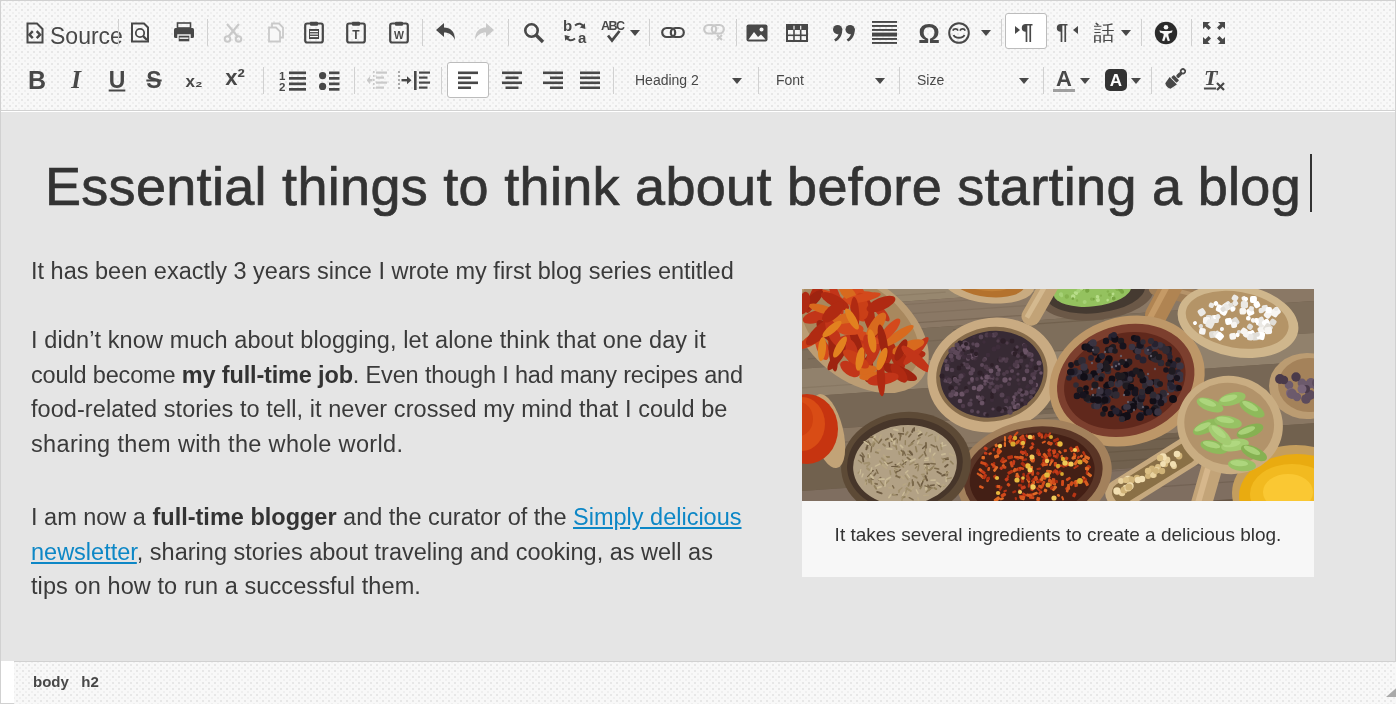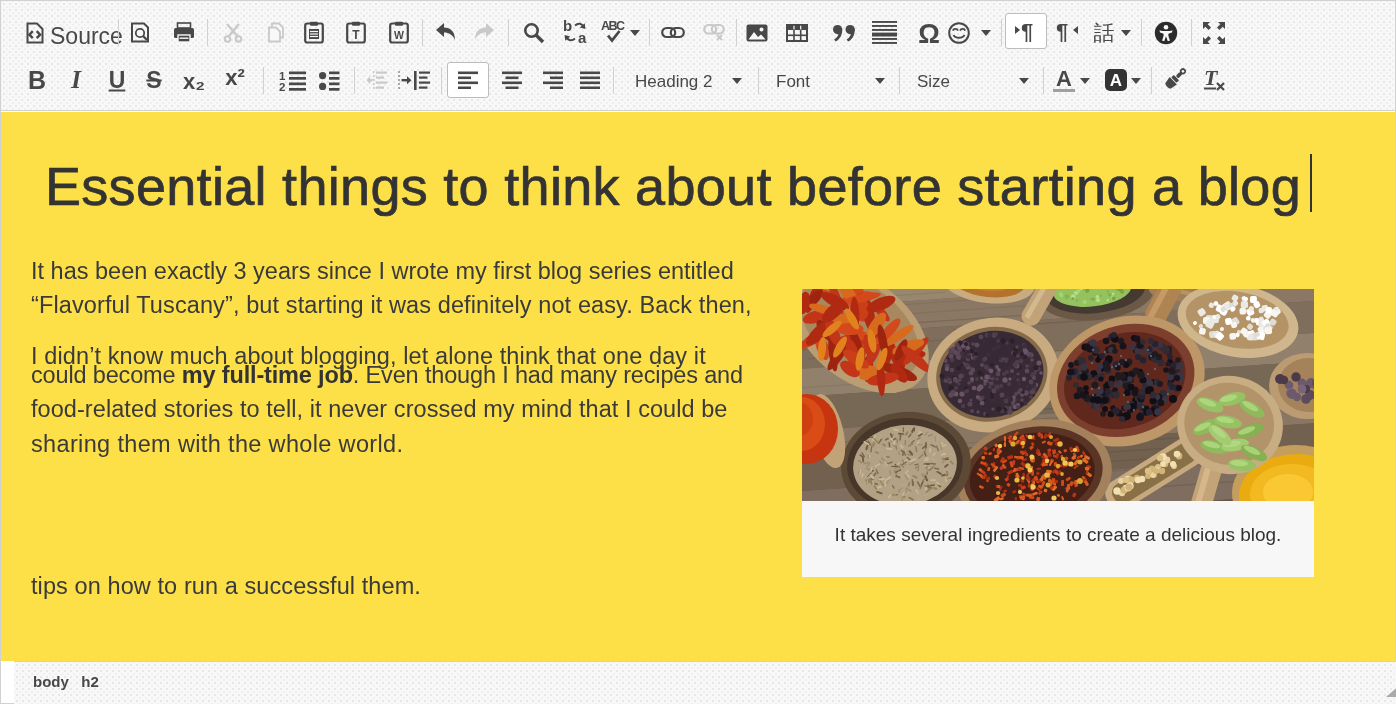--- a/index.html
+++ b/index.html
@@ -7,23 +7,23 @@
 html,body { -webkit-font-smoothing:antialiased; width:1396px; height:705px; background:#fff; font-family:"Liberation Sans",sans-serif; overflow:hidden; }
 #editor { will-change:transform; position:absolute; left:0; top:0; width:1396px; height:704px; border:1px solid #d1d1d1; background:#fff; }
 #toolbar { position:absolute; left:0; top:0; width:1394px; height:110px;
   background-color:#f8f8f8;
   background-image:radial-gradient(circle, #e7e7e7 0.9px, rgba(0,0,0,0) 0.9px), radial-gradient(circle, #efefef 0.9px, rgba(0,0,0,0) 0.9px);
   background-size:6px 6px, 6px 6px; background-position:0 0, 3px 3px;
   border-bottom:1px solid #d1d1d1; }
 .sep { position:absolute; width:1px; height:27px; background:#d1d1d1; }
 .ic { position:absolute; }
 .on { position:absolute; background:#fff; border:1px solid #bcbcbc; border-radius:3px; }
-.cmb { position:absolute; font-size:17px; color:#484848; }
+.cmb { position:absolute; font-size:14px; color:#484848; }
 .car { position:absolute; width:0; height:0; border-left:5px solid transparent; border-right:5px solid transparent; border-top:6px solid #484848; }
-#content { position:absolute; left:0; top:111px; width:1394px; height:549px; background:#fde047;padding-left:13px; }
+#content { position:absolute; left:0; top:111px; width:1394px; height:549px; background:#e5e5e5;padding-left:13px; }
 h1.hd { position:absolute; left:44px; top:44px; font-size:54px; line-height:60px; font-weight:normal; color:#333; letter-spacing:0.3px; -webkit-text-stroke:0.7px #333; white-space:nowrap; }
 .caret { position:absolute; width:2px; background:#333; }
 .ln { position:absolute; left:30px; font-size:23.5px; line-height:30px; color:#3a3a3a; white-space:nowrap; }
 .ln b { font-weight:bold; color:#333; }
 a.lk { color:#0d87c6; text-decoration:underline; }
 #fig { position:absolute; left:801px; top:177px; width:512px; height:288px; background:#f7f7f7; }
 #figcap { position:absolute; left:0; top:208px; width:512px; height:76px; text-align:center; font-size:19px; color:#333; line-height:76px; }
 #bottombar { position:absolute; left:13px; top:660px; width:1394px; height:43px;
   background-color:#f8f8f8;
   background-image:radial-gradient(circle, #e7e7e7 0.9px, rgba(0,0,0,0) 0.9px), radial-gradient(circle, #efefef 0.9px, rgba(0,0,0,0) 0.9px);
@@ -194,21 +194,21 @@
           <path d="M0,0 h7 l-2.3,2.3 3.3,3.3 -2.4,2.4 -3.3,-3.3 -2.3,2.3 z"></path>
           <path d="M22,0 v7 l-2.3,-2.3 -3.3,3.3 -2.4,-2.4 3.3,-3.3 -2.3,-2.3 z"></path>
           <path d="M0,22 v-7 l2.3,2.3 3.3,-3.3 2.4,2.4 -3.3,3.3 2.3,2.3 z"></path>
           <path d="M22,22 h-7 l2.3,-2.3 -3.3,-3.3 2.4,-2.4 3.3,3.3 2.3,-2.3 z"></path>
         </g>
       </svg>
 <div style="position:absolute;left:36px;top:79px;transform:translate(-50%,-50%);font-family:'Liberation Sans';font-size:25px;font-weight:bold;color:#484848;">B</div>
 <div style="position:absolute;left:75px;top:79px;transform:translate(-50%,-50%);font-family:'Liberation Serif';font-size:25px;font-weight:bold;color:#484848;font-style:italic;">I</div>
 <div style="position:absolute;left:116px;top:79px;transform:translate(-50%,-50%);font-family:'Liberation Sans';font-size:23px;font-weight:bold;color:#484848;text-decoration:underline;">U</div>
 <div style="position:absolute;left:153px;top:79px;transform:translate(-50%,-50%);font-family:'Liberation Sans';font-size:23px;font-weight:bold;color:#484848;text-decoration:line-through;">S</div>
-<div style="position:absolute;left:193px;top:81px;transform:translate(-50%,-50%);font-family:'Liberation Sans';font-size:22px;font-weight:bold;color:#484848;text-align:center;">x₂</div>
+<div style="position:absolute;left:193px;top:81px;transform:translate(-50%,-50%);font-family:'Liberation Sans';font-size:17px;font-weight:bold;color:#484848;text-align:center;">x₂</div>
 <div style="position:absolute;left:234px;top:77px;transform:translate(-50%,-50%);font-family:'Liberation Sans';font-size:22px;font-weight:bold;color:#484848;">x²</div>
 <div class="sep" style="left:262px;top:66px;"></div>
 <svg class="ic" style="left:277.5px;top:70px;" width="27" height="20" viewBox="0 0 27 20">
         <text x="0" y="9" font-family="Liberation Sans" font-size="11.5" font-weight="bold" fill="#484848">1</text>
         <text x="0" y="20" font-family="Liberation Sans" font-size="11.5" font-weight="bold" fill="#484848">2</text>
         <g fill="#484848">
           <rect x="10" y="0.5" width="17" height="2.7"></rect>
           <rect x="10" y="6" width="17" height="2.7"></rect>
           <rect x="10" y="11.5" width="17" height="2.7"></rect>
           <rect x="10" y="17" width="17" height="2.7"></rect>
@@ -314,25 +314,26 @@
 <svg class="ic" style="left:1203.0px;top:68.0px;" width="22" height="22" viewBox="0 0 22 22">
         <text x="0" y="16" font-family="Liberation Serif" font-size="22" font-weight="bold" font-style="italic" fill="#484848">T</text>
         <rect x="0" y="18.5" width="12" height="2" fill="#484848"></rect>
         <path d="M13,14 l7,7 M20,14 l-7,7" stroke="#484848" stroke-width="2.2"></path>
       </svg>
 </div>
   <div id="content">
     <h1 class="hd">Essential things to think about before starting a blog</h1>
     <div class="caret" style="left:1309px; top:42px; height:58px;"></div>
     <div class="ln" style="top:143.5px;">It has been exactly 3 years since I wrote my first blog series entitled</div>
-    <div class="ln" style="top:178.2px;letter-spacing:0.11px;">“Flavorful Tuscany”, but starting it was definitely not easy. Back then,</div>
-    <div class="ln" style="top:212.9px;letter-spacing:0.11px;margin-top:16px;">I didn’t know much about blogging, let alone think that one day it</div>
+    <div class="ln" style="top:212.9px;letter-spacing:0.11px;">I didn’t know much about blogging, let alone think that one day it</div>
     <div class="ln" style="top:247.6px;letter-spacing:-0.16px;">could become <b>my full-time job</b>. Even though I had many recipes and</div>
     <div class="ln" style="top:316.8px;letter-spacing:0.35px;">sharing them with the whole world.</div>
     <div class="ln" style="top:282.3px;letter-spacing:0.06px;">food-related stories to tell, it never crossed my mind that I could be</div>
+    <div class="ln" style="top:389.8px;">I am now a <b>full-time blogger</b> and the curator of the <a class="lk">Simply delicious</a></div>
+    <div class="ln" style="top:424.5px;"><a class="lk">newsletter</a>, sharing stories about traveling and cooking, as well as</div>
     <div class="ln" style="top:459.2px;letter-spacing:0.09px;">tips on how to run a successful them.</div>
     <div id="fig">
       <div id="figphoto" style="position:absolute;left:0;top:0;width:512px;height:212px;overflow:hidden;">
           <svg id="photo" width="512" height="212" viewBox="0 0 512 212" style="position:absolute;left:0;top:0;">
 <rect x="0" y="0" width="512" height="212" fill="#8b7b66"></rect>
 <g transform="rotate(-4 256 106)">
 <rect x="-40" y="-30" width="600" height="34" fill="#97876f"></rect>
 <rect x="-40" y="2" width="600" height="2.2" fill="#52422f" opacity="0.55"></rect>
 <rect x="-40" y="2" width="600" height="30" fill="#8a7865"></rect>
 <rect x="-40" y="30" width="600" height="2.2" fill="#52422f" opacity="0.55"></rect>

